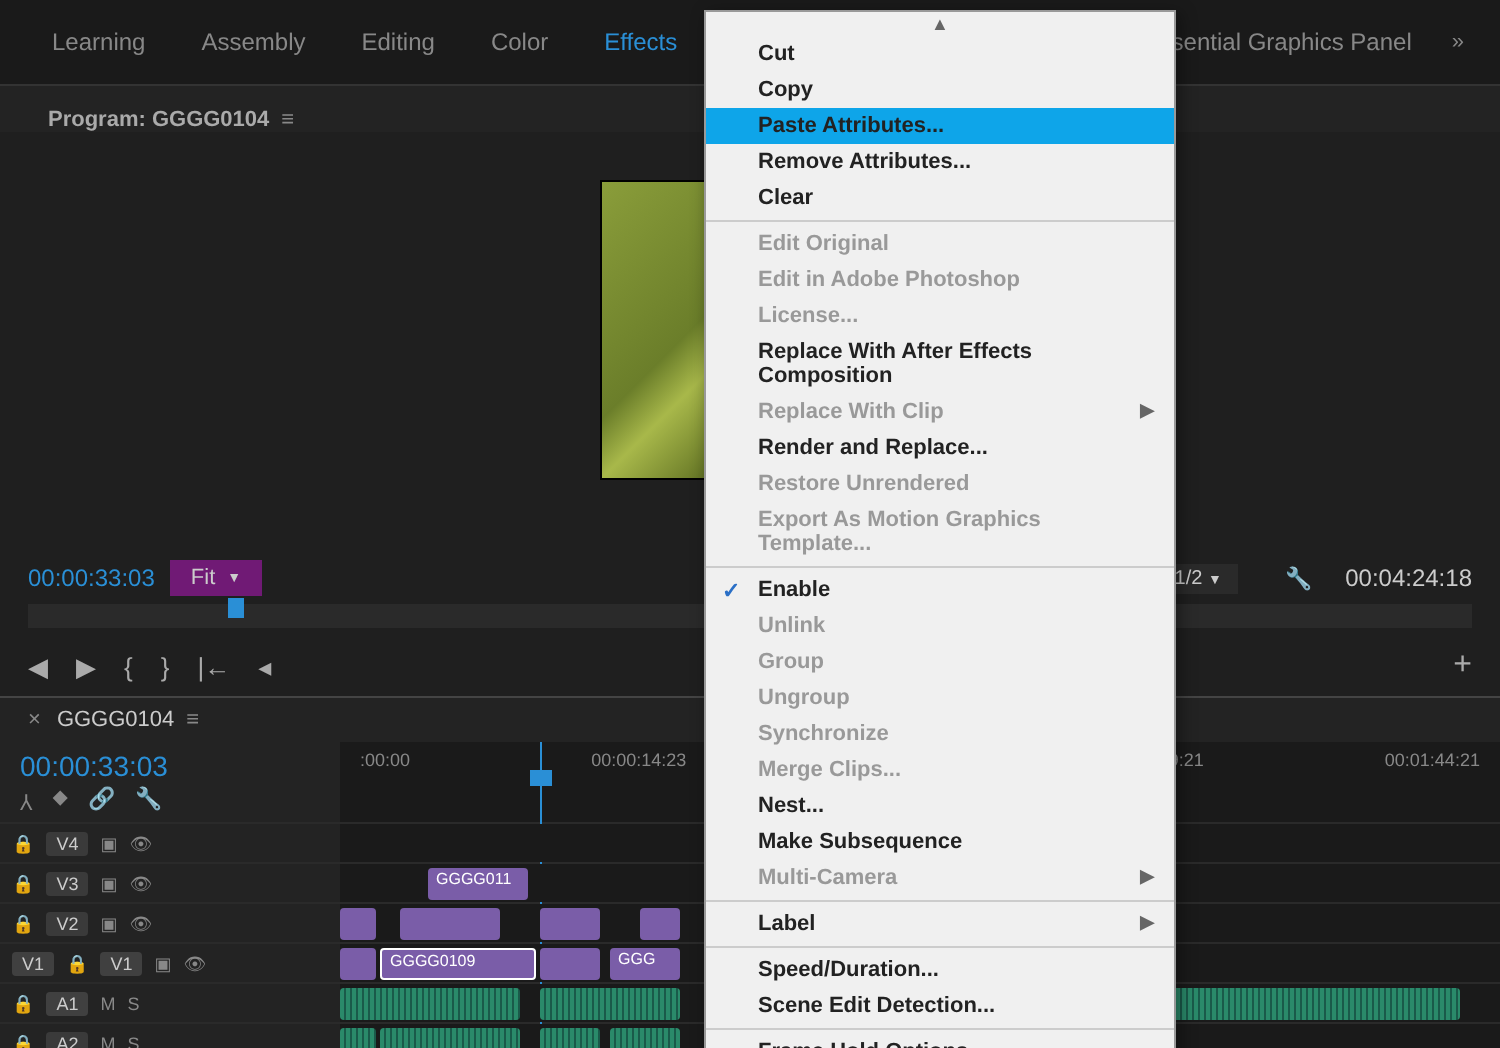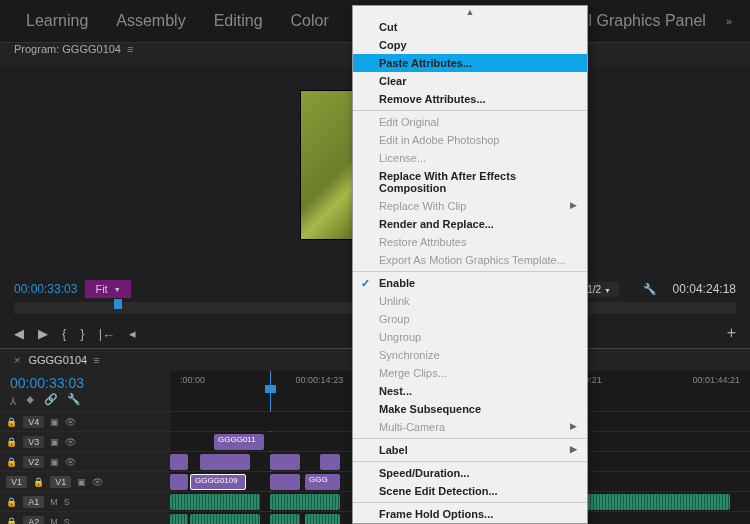--- a/index.html
+++ b/index.html
@@ -1,24 +1,24 @@
 <!DOCTYPE html>
 <html><head>
 <meta charset="utf-8">
 <style>
 * { margin: 0; padding: 0; box-sizing: border-box; font-family: -apple-system, 'Segoe UI', sans-serif; }
 body { background: #1a1a1a; color: #ccc; width: 750px; height: 524px; overflow: hidden; font-size: 11px; position: relative; }
 
 .workspace-bar { height: 42px; display: flex; align-items: center; padding: 0 12px; background: #1a1a1a; }
-.ws-item { padding: 6px 14px; color: #888; cursor: pointer; font-size: 16px; }
+.ws-item { padding: 6px 14px; color: #888; cursor: pointer; font-size: 12px; }
 .ws-item.active { color: #2a8fd6; }
 .ws-gap { flex: 1; }
 .ws-icon { color: #888; margin: 0 6px; }
 
-.program-header { height: 24px; display: flex; align-items: flex-start; padding: 0 14px; background: #232323; border-top: 1px solid #333; }
+.program-header { height: 24px; display: flex; align-items: flex-end; padding: 0 24px; background: #232323; border-top: 1px solid #333; font-weight: bold; }
 .prog-label { color: #aaa; font-size: 11px; }
 
 .program-viewer { height: 210px; background: #1f1f1f; display: flex; justify-content: center; align-items: center; padding-top: 8px; }
 .video-frame { width: 150px; height: 150px; background: linear-gradient(135deg, #8a9d3a 0%, #6b7e2a 40%, #a8b84a 50%, #5a6b1f 70%, #8a9d3a 100%); border: 1px solid #000; margin-top: -20px; }
 
 .transport-row { height: 26px; display: flex; align-items: center; padding: 0 14px; background: #1f1f1f; gap: 8px; }
 .tc-left { color: #2a8fd6; font-size: 12px; }
 .fit-sel { background: #701a75; color: #ccc; border: none; padding: 3px 10px; font-size: 11px; display: flex; align-items: center; gap: 6px; }
 .tc-right { color: #ccc; font-size: 12px; margin-left: auto; }
 .half-sel { background: #2a2a2a; color: #ccc; padding: 2px 8px; font-size: 10px; margin-right: 8px; }
@@ -56,21 +56,21 @@
 .clip { position: absolute; height: 16px; top: 2px; border-radius: 2px; font-size: 8px; color: #fff; padding: 1px 4px; overflow: hidden; }
 .clip-v { background: #7a5da8; }
 .clip-a { background: repeating-linear-gradient(90deg, #2a8a6a 0px, #2a8a6a 2px, #1a5a4a 2px, #1a5a4a 3px); }
 .clip-sel { border: 1px solid #fff; }
 
 
 .ctx-menu { position: absolute; left: 352px; top: 5px; width: 236px; background: #f0f0f0; border: 1px solid #999; box-shadow: 2px 2px 8px rgba(0,0,0,0.4); font-size: 11px; color: #222; }
 .ctx-scroll { text-align: center; color: #666; font-size: 9px; padding: 1px 0; }
 .ctx-item { padding: 3px 20px 3px 26px; cursor: default; position: relative; }
 .ctx-item.bold { font-weight: 600; }
-.ctx-item.disabled { color: #999; }
+.ctx-item.disabled { color: #999; font-weight: bold; }
 .ctx-item.hl { background: #0ea5e9; }
 .ctx-item .sub { position: absolute; right: 10px; top: 3px; color: #666; font-size: 9px; }
 .ctx-item .chk { position: absolute; left: 8px; top: 3px; color: #2a6fc6; }
 .ctx-sep { height: 1px; background: #ccc; margin: 2px 0; }
 </style>
 </head>
 <body>
 
 <div class="workspace-bar">
   <span class="ws-item">Learning</span>
@@ -187,21 +187,21 @@
     <div class="track">
         <div class="track-head">
           <span class="track-label sel">V1</span>
           <span class="track-icon">🔒</span>
           <span class="track-label sel">V1</span>
           <span class="track-icon">▣</span>
           <span class="track-icon">👁</span>
         </div>
         <div class="track-content">
           <div class="clip clip-v" style="left:0;width:18px"></div>
-          <div class="clip clip-v clip-sel" style="left:20px;width:56px"><span>GGGG0109</span></div>
+          <div class="clip clip-v clip-sel" style="left:20px;width:78px"><span>GGGG0109</span></div>
           <div class="clip clip-v" style="left:100px;width:30px"></div>
           <div class="clip clip-v" style="left:135px;width:35px"><span>GGG</span></div>
         </div>
       </div>
     <div class="track">
         <div class="track-head">
           <span class="track-icon">🔒</span>
           <span class="track-label sel">A1</span>
           <span class="track-icon">M</span>
           <span class="track-icon">S</span>
@@ -228,30 +228,30 @@
       </div>
   </div>
 </div>
 
 <div class="ctx-menu">
   <div class="ctx-scroll">▲</div>
   <div id="ctx-items">
       <div class="ctx-item bold">Cut</div>
       <div class="ctx-item bold">Copy</div>
       <div class="ctx-item bold hl">Paste Attributes...</div>
+      <div class="ctx-item bold">Remove Attributes...</div>
       <div class="ctx-item bold">Clear</div>
-      <div class="ctx-item bold">Remove Attributes...</div>
       <div class="ctx-sep"></div>
       <div class="ctx-item disabled">Edit Original</div>
       <div class="ctx-item disabled">Edit in Adobe Photoshop</div>
       <div class="ctx-item disabled">License...</div>
       <div class="ctx-item bold">Replace With After Effects Composition</div>
       <div class="ctx-item disabled">Replace With Clip<span class="sub">▶</span></div>
       <div class="ctx-item bold">Render and Replace...</div>
-      <div class="ctx-item disabled">Restore Attributes</div>
+      <div class="ctx-item disabled">Restore Unrendered</div>
       <div class="ctx-item disabled">Export As Motion Graphics Template...</div>
       <div class="ctx-sep"></div>
       <div class="ctx-item bold">Enable<span class="chk">✓</span></div>
       <div class="ctx-item disabled">Unlink</div>
       <div class="ctx-item disabled">Group</div>
       <div class="ctx-item disabled">Ungroup</div>
       <div class="ctx-item disabled">Synchronize</div>
       <div class="ctx-item disabled">Merge Clips...</div>
       <div class="ctx-item bold">Nest...</div>
       <div class="ctx-item bold">Make Subsequence</div>

